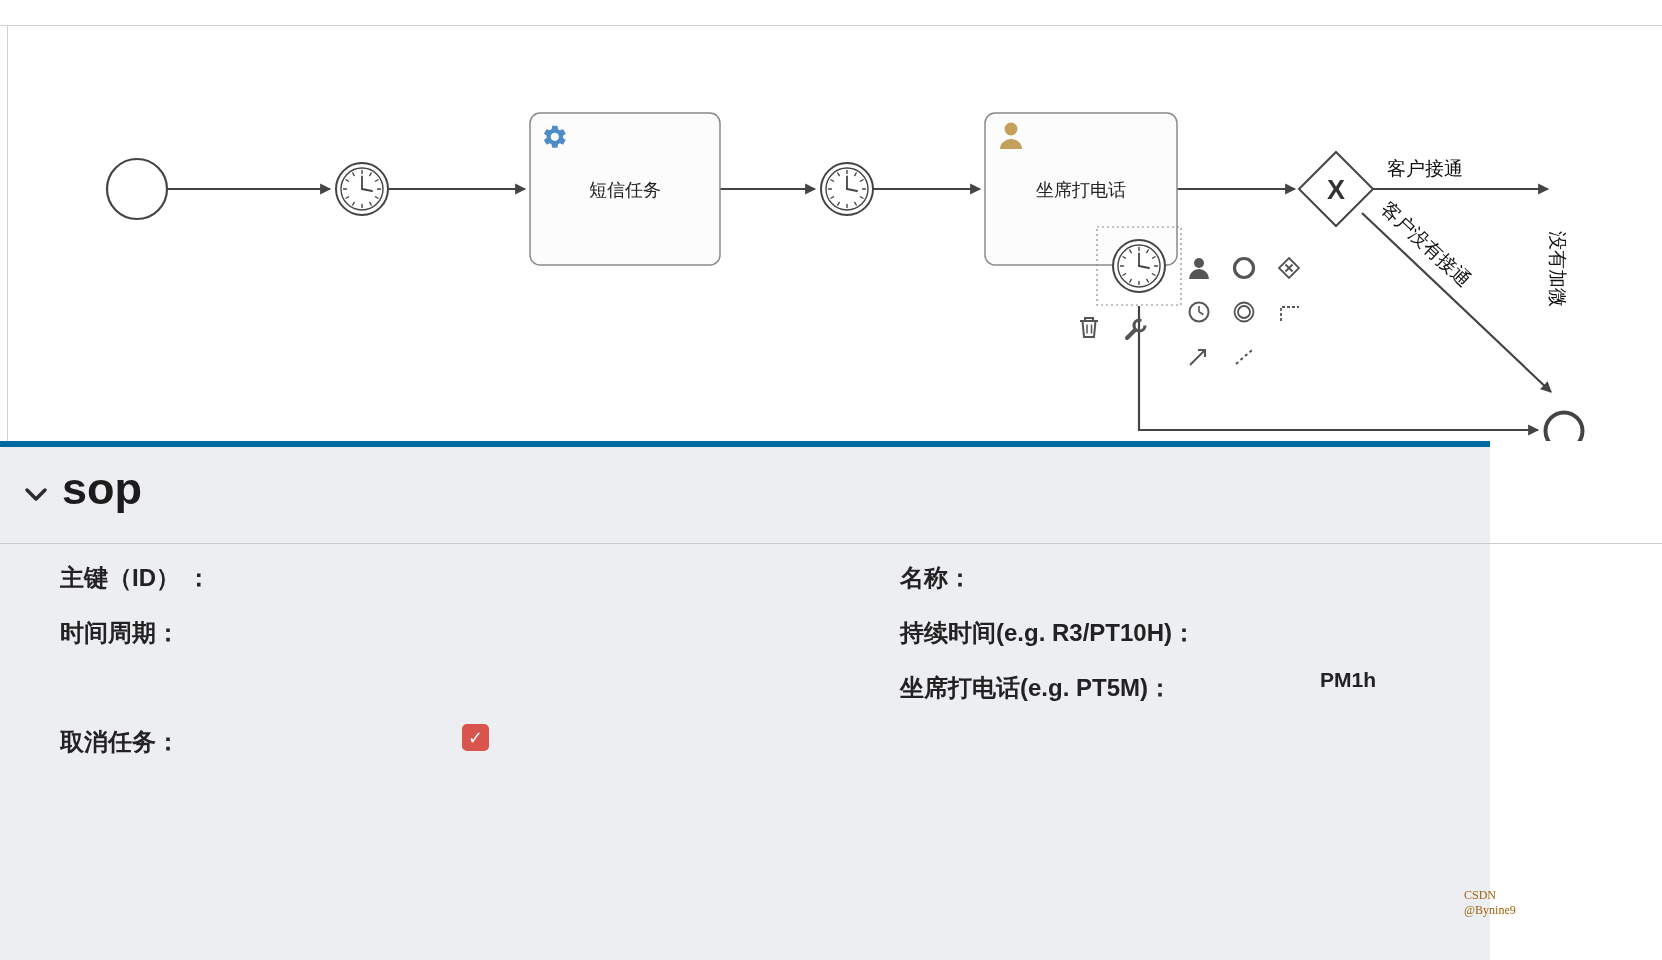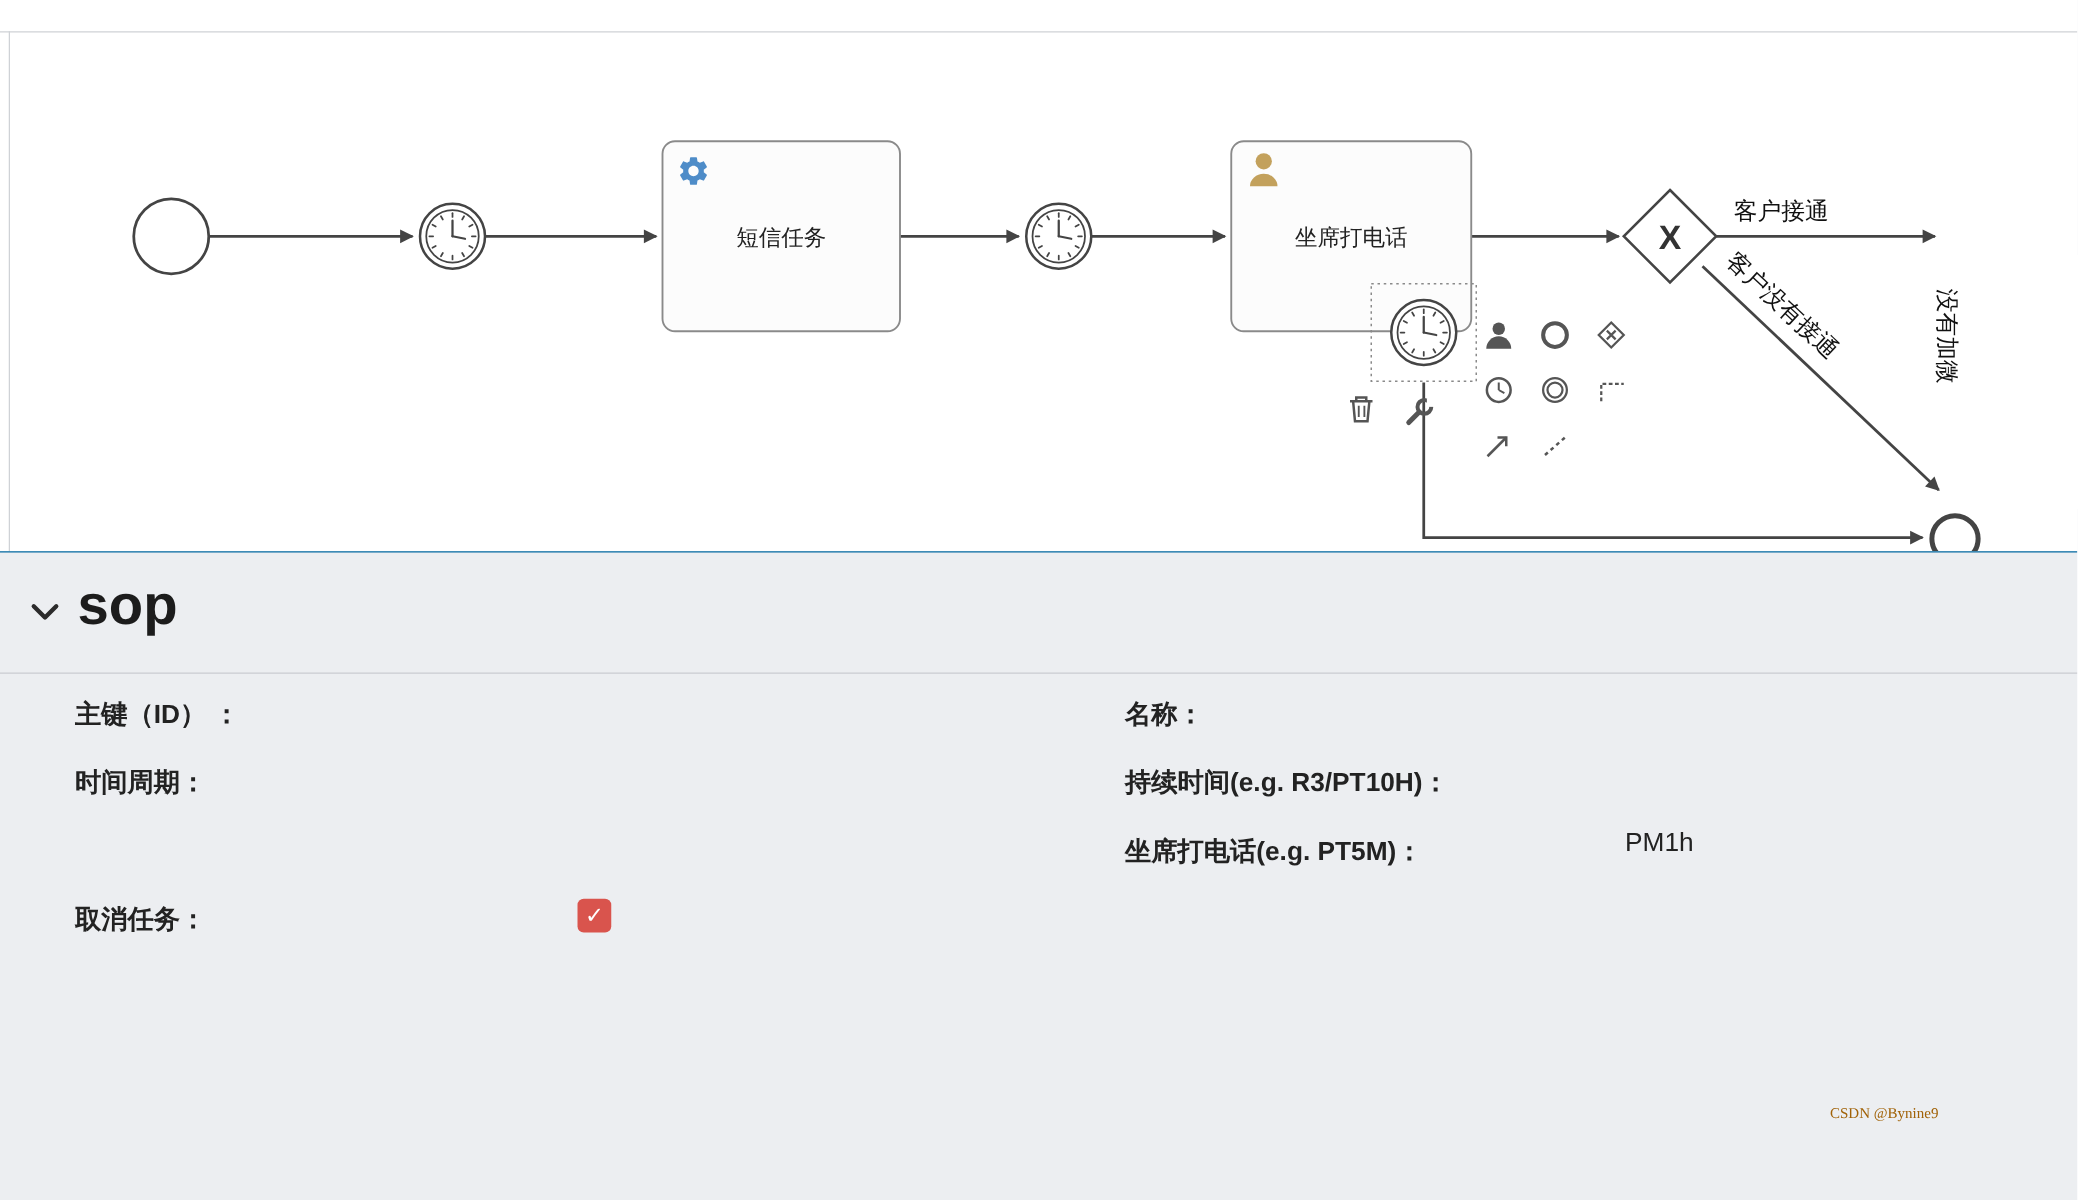--- a/index.html
+++ b/index.html
@@ -3,27 +3,27 @@
 <meta charset="utf-8">
 <style>
   html,body{margin:0;padding:0;background:#fff;}
   .screen{position:relative;width:1662px;height:960px;background:#ffffff;overflow:hidden;
           font-family:"Liberation Sans","DejaVu Sans",sans-serif;}
   .canvas-border-top{position:absolute;left:0;top:25px;width:1662px;height:1px;background:#cfd2d6;}
   .canvas-border-left{position:absolute;left:7px;top:25px;width:1px;height:416px;background:#cfd2d6;}
   svg.diagram{position:absolute;left:0;top:0;}
   svg text{font-family:"Liberation Sans","DejaVu Sans",sans-serif;}
 
-  .panel{position:absolute;left:0;top:441px;width:1662px;height:519px;background:#eceef1;
-         border-top:1px solid #0369a1;box-sizing:border-box;}
+  .panel{position:absolute;left:0;top:441px;width:1490px;height:519px;background:#eceef1;
+         border-top:6px solid #0369a1;box-sizing:border-box;}
   .chevron{position:absolute;left:24px;top:40px;cursor:pointer;}
   .panel-title{position:absolute;left:62px;top:17px;font-size:45px;line-height:1.1;font-weight:700;color:#1c1c1c;}
   .panel-divider{position:absolute;left:0;top:96px;width:1662px;height:1px;background:#c9ccd1;}
-  .flabel{position:absolute;font-size:21px;font-weight:600;color:#222;white-space:nowrap;}
-  .fvalue{position:absolute;font-size:21px;font-weight:400;color:#222;white-space:nowrap;cursor:text;}
+  .flabel{position:absolute;font-size:24px;font-weight:600;color:#222;white-space:nowrap;}
+  .fvalue{position:absolute;font-size:21px;font-weight:700;color:#222;white-space:nowrap;cursor:text;margin-left:20px;}
   .checkbox{position:absolute;left:462px;top:277px;width:27px;height:27px;background:#d9544d;
             border-radius:5px;color:#fff;display:flex;align-items:center;justify-content:center;
             font-size:18px;font-weight:700;cursor:pointer;}
   .watermark{position:absolute;left:1464px;top:441px;font-size:12px;color:#a16207;font-family:Liberation Serif, serif;}
 </style>
 </head>
 <body>
 
 <div class="screen">
   <div class="canvas-border-top"></div>

